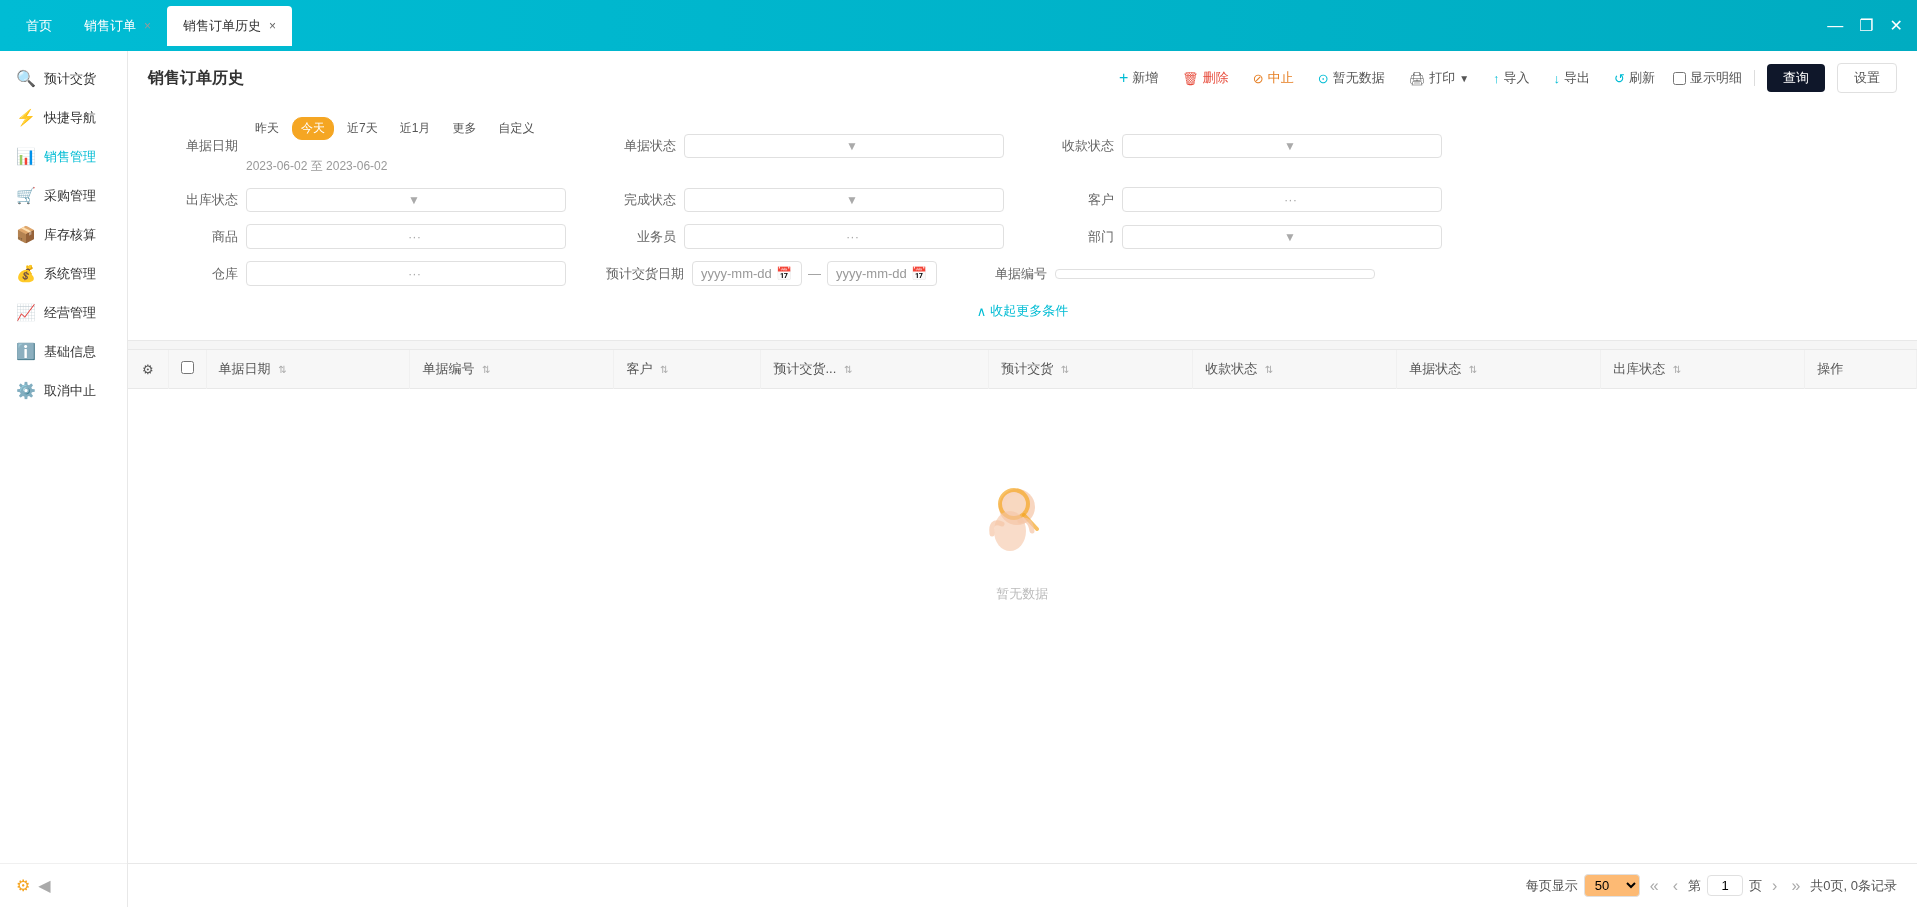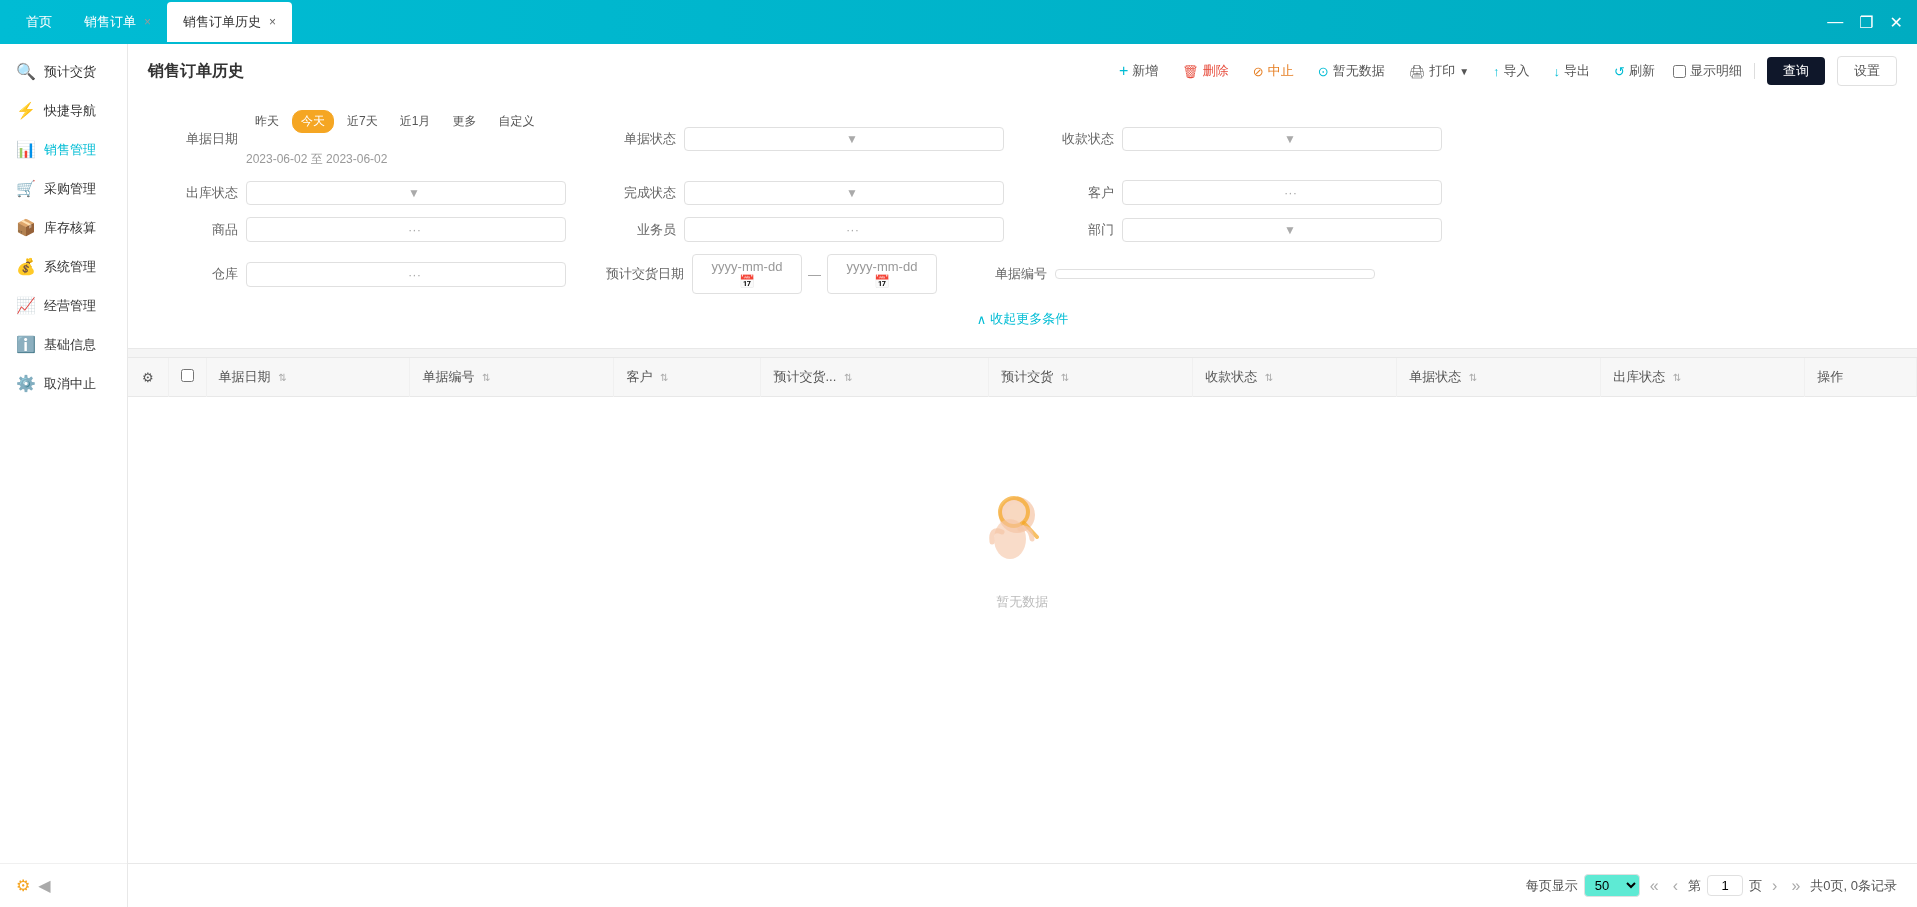--- a/index.html
+++ b/index.html
@@ -1,20 +1,20 @@
 <!DOCTYPE html>
 <html><head>
   <meta charset="utf-8">
   <style>
     * { box-sizing: border-box; margin: 0; padding: 0; font-family: 'Microsoft YaHei', Arial, sans-serif; font-size: 13px; }
     body { display: flex; flex-direction: column; height: 907px; width: 1917px; overflow: hidden; background: #f5f5f5; }
 
     
     .top-bar {
-      height: 44px;
+      height: 51px;
       background: linear-gradient(90deg, #00bcd4, #00acc1);
       display: flex;
       align-items: center;
       padding: 0 10px;
       gap: 0;
     }
     .tab {
       height: 40px;
       display: flex;
       align-items: center;
@@ -183,21 +183,20 @@
       border-radius: 4px;
       padding: 4px 8px;
       color: #999;
       font-size: 12px;
       min-width: 110px;
       display: flex;
       align-items: center;
       justify-content: space-between;
       cursor: pointer;
       background: #fff;
-      flex-direction: column;
     }
     .date-input .cal-icon { color: #f5a623; font-size: 13px; }
     .dash { color: #999; }
 
     .collapse-bar {
       text-align: center;
       color: #00bcd4;
       cursor: pointer;
       font-size: 12px;
       padding: 4px 0 8px;
@@ -261,21 +260,21 @@
       background: #fff;
       border-top: 1px solid #e8e8e8;
       gap: 6px;
       font-size: 13px;
       color: #555;
     }
     .per-page-select {
       border: 1px solid #e0e0e0;
       border-radius: 4px;
       padding: 2px 6px;
-      background: #5eead4;
+      background: #fdba74;
       cursor: pointer;
     }
     .page-nav-btn {
       color: #aaa;
       cursor: pointer;
       font-size: 16px;
       padding: 2px 4px;
     }
     .page-input {
       border: 1px solid #e0e0e0;

